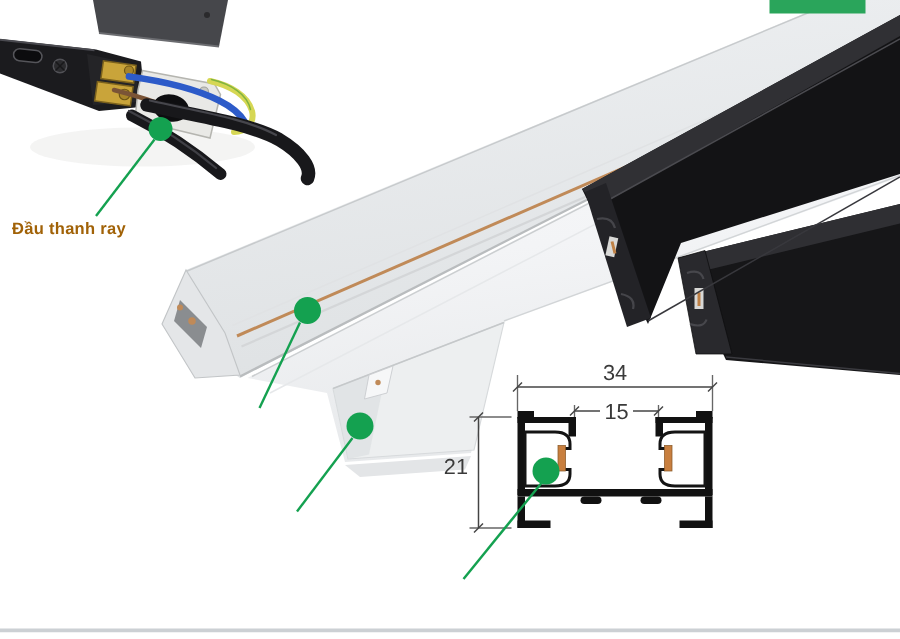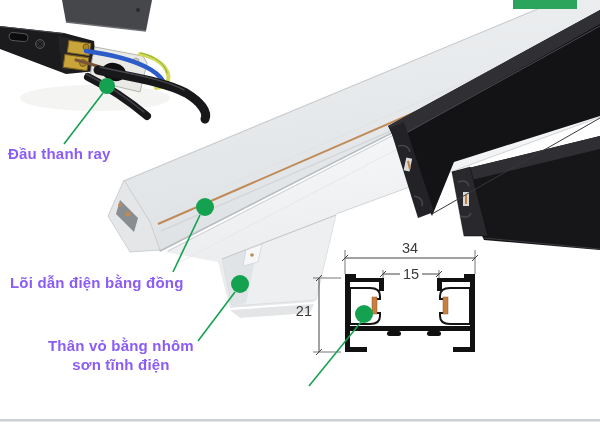--- a/index.html
+++ b/index.html
@@ -2,22 +2,22 @@
 <html><head>
 <meta charset="utf-8">
 <style>
   html,body{margin:0;padding:0;background:#fff;}
   .stage{
     position:relative;width:600px;height:426px;background:#ffffff;overflow:hidden;
     font-family:"Liberation Sans", sans-serif;
   }
   .stage svg{position:absolute;left:0;top:0;}
   .glabel{
-    position:absolute;color:#8b5cf6;font-weight:bold;font-size:15px;
-    line-height:19px;letter-spacing:.2px;white-space:nowrap;text-align:center;
+    position:absolute;color:#a16207;font-weight:bold;font-size:11px;
+    line-height:19px;letter-spacing:.2px;white-space:nowrap;
   }
   .dimtext{font-family:"Liberation Sans",sans-serif;}
 </style>
 </head>
 <body>
 
 <div class="stage">
 
 <svg width="600" height="426" viewBox="0 0 600 426">
   <defs>
@@ -189,19 +189,17 @@
     <circle cx="107" cy="86" r="8" fill="#14a150"></circle>
     <circle cx="205" cy="207" r="9" fill="#14a150"></circle>
     <circle cx="240" cy="284" r="9" fill="#14a150"></circle>
     <circle cx="364" cy="314" r="9" fill="#14a150"></circle>
   </g>
 
   <rect x="0" y="419" width="600" height="2.5" fill="#ccd0d4"></rect>
 </svg>
 
 <div class="glabel" style="left:8px;top:144px;">Đầu thanh ray</div>
-<div class="glabel" style="left:10px;top:273px;">Lõi dẫn điện bằng đồng</div>
 <div class="glabel" style="left:48px;top:336px;">
-  <span>Thân vỏ bằng nhôm</span><br>
-  <span>sơn tĩnh điện</span>
+  <br>
 </div>
 
 </div>
 
 </body></html>

